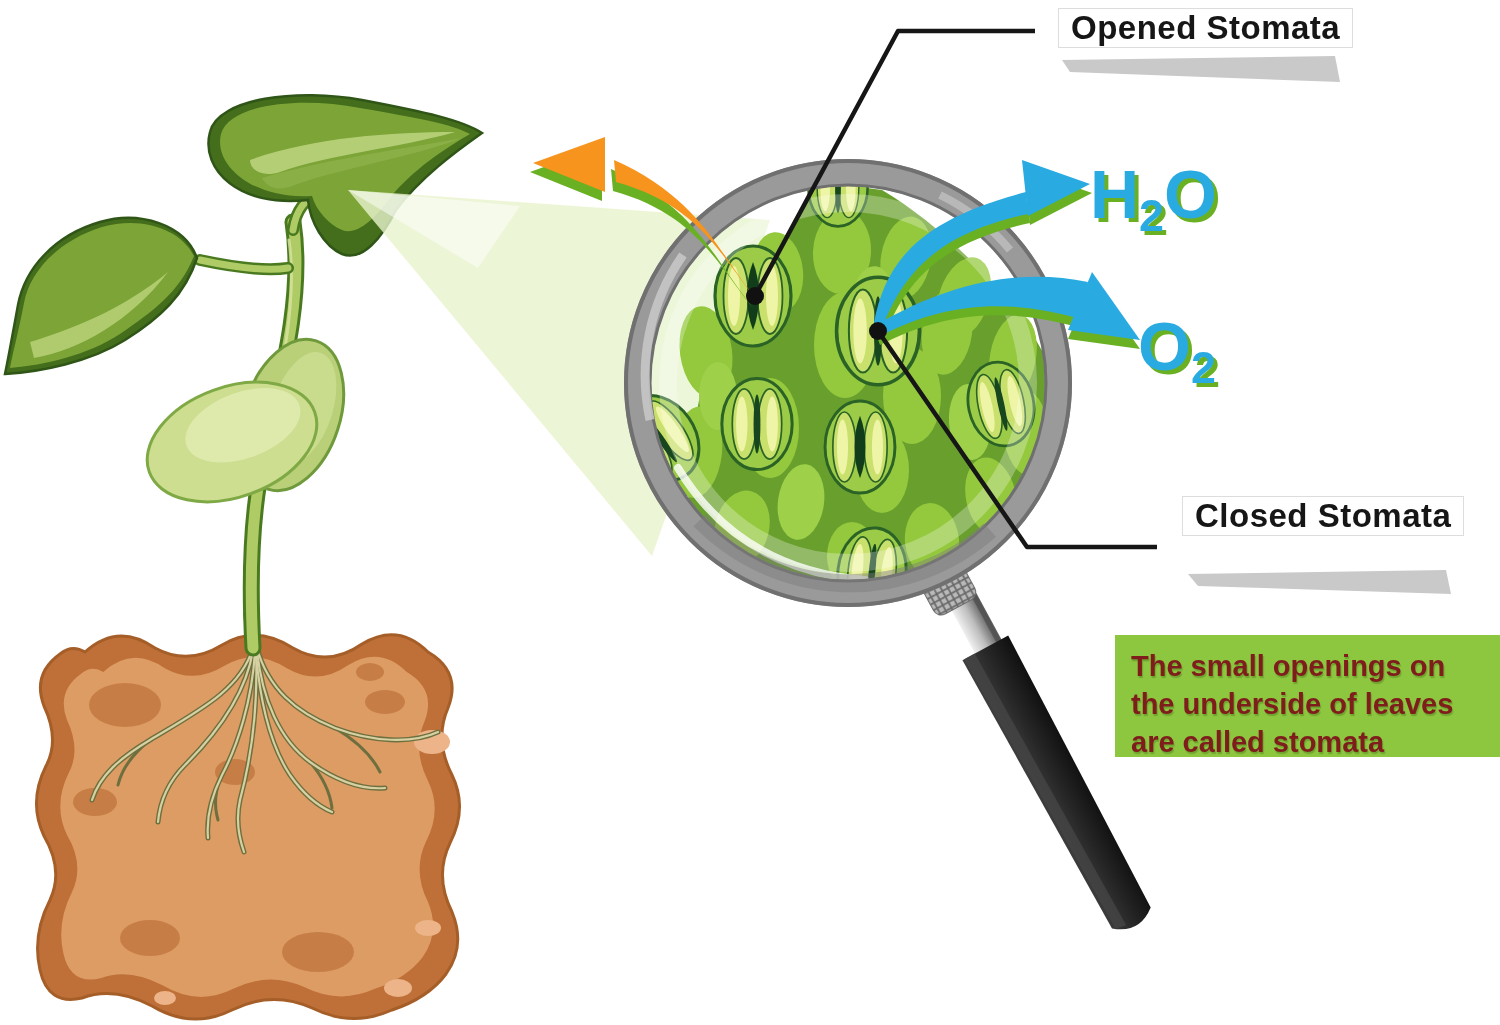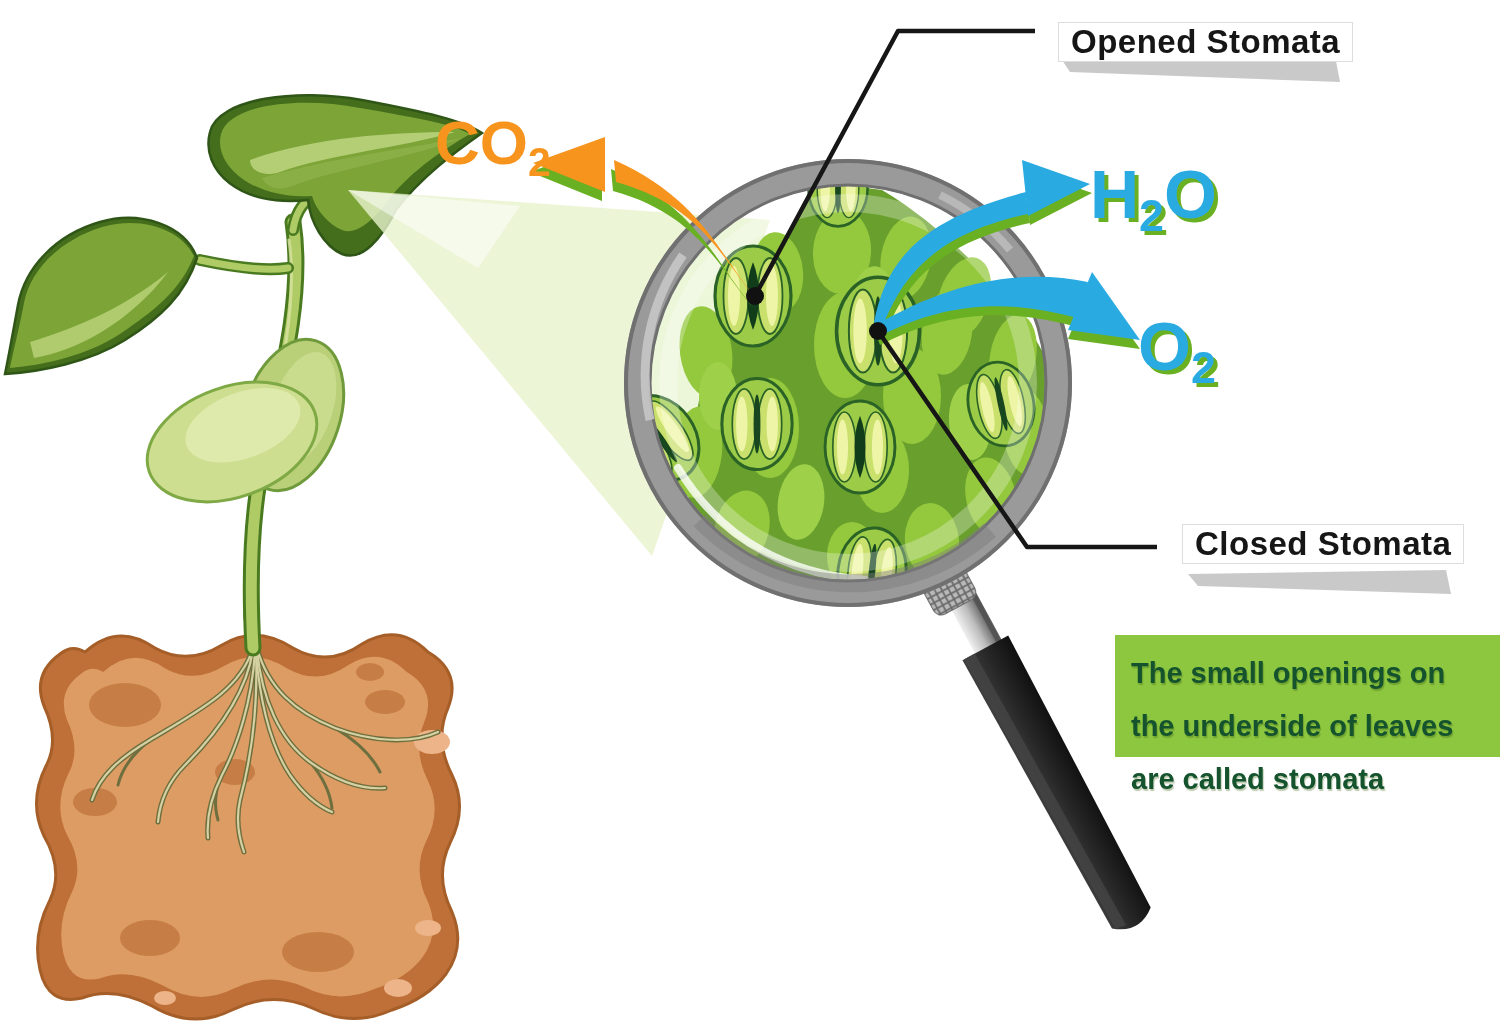--- a/index.html
+++ b/index.html
@@ -8,32 +8,32 @@
   .stage svg{position:absolute;left:0;top:0;}
 
   
   .fill-orange{fill:var(--co2-orange);} .fill-blue{fill:var(--gas-blue);}
   .fill-agreen{fill:var(--arrow-green);}
   .fill-cell{fill:var(--cell-green);} .fill-cell2{fill:#9ED04A;}
   .fill-cellbg{fill:var(--cell-bg);}
   .fill-leaf{fill:var(--leaf-green);} .fill-leafdark{fill:var(--leaf-dark);}
   .fill-soil-dark{fill:var(--soil-dark);} .fill-soil-light{fill:var(--soil-light);}
 
-  .callout{position:absolute;display:flex;align-items:flex-end;}
+  .callout{position:absolute;display:flex;align-items:flex-start;}
   .callout .tab{width:25px;background:var(--label-tab-gray);}
   .callout .box{background:#fff;border:1px solid #DDD;display:flex;align-items:center;
                 padding:0 12px;font-weight:bold;color:#161616;font-size:33px;
                 letter-spacing:.5px;white-space:nowrap;}
   .gas{position:absolute;font-weight:bold;line-height:1;}
   .gas .sub{position:relative;top:.30em;font-size:.66em;}
   .gas-co2{color:var(--co2-orange);font-size:62px;}
   .gas-blue{color:var(--gas-blue);font-size:68px;
             text-shadow:4px 4px 0 var(--arrow-green);}
-  .infobox{position:absolute;background:var(--info-green);color:#14532d;font-weight:bold;
-           font-size:29px;line-height:53px;padding:12px 24px 0 16px;box-sizing:border-box;
+  .infobox{position:absolute;background:var(--info-green);color:#7f1d1d;font-weight:bold;
+           font-size:29px;line-height:38px;padding:12px 24px 0 16px;box-sizing:border-box;
            text-shadow:1px 2px 1px rgba(60,100,20,.35);}
 </style>
 </head>
 <body>
 
 <div class="stage">
 
 <svg width="1500" height="1025" viewBox="0 0 1500 1025">
   <defs>
     <clipPath id="lensClip">
@@ -268,26 +268,25 @@
     <polygon points="1062,60 1335,56 1340,82 1070,72" fill="#C9C9C9"></polygon>
     <polygon points="1188,574 1446,570 1451,594 1198,586" fill="#C9C9C9"></polygon>
   </g>
 </svg>
 
 <div class="callout" style="left:1033px;top:8px;height:54px;">
   <div class="tab"></div>
   <div class="box">Opened Stomata</div>
 </div>
 
-<div class="callout" style="left:1157px;top:512px;height:52px;">
+<div class="callout" style="left:1157px;top:496px;height:52px;">
   <div class="tab"></div>
   <div class="box">Closed Stomata</div>
 </div>
 
-<div class="gas gas-co2" style="left:435px;top:112px;"><span>CO</span><span class="sub">2</span></div>
 
 <div class="gas gas-blue" style="left:1090px;top:160px;"><span>H</span><span class="sub">2</span><span>O</span></div>
 
 <div class="gas gas-blue" style="left:1138px;top:312px;"><span>O</span><span class="sub">2</span></div>
 
 <div class="infobox" style="left:1115px;top:635px;width:385px;height:122px;"><span>The small openings on the underside of leaves are called stomata</span></div>
 
 </div>
 
 </body></html>

